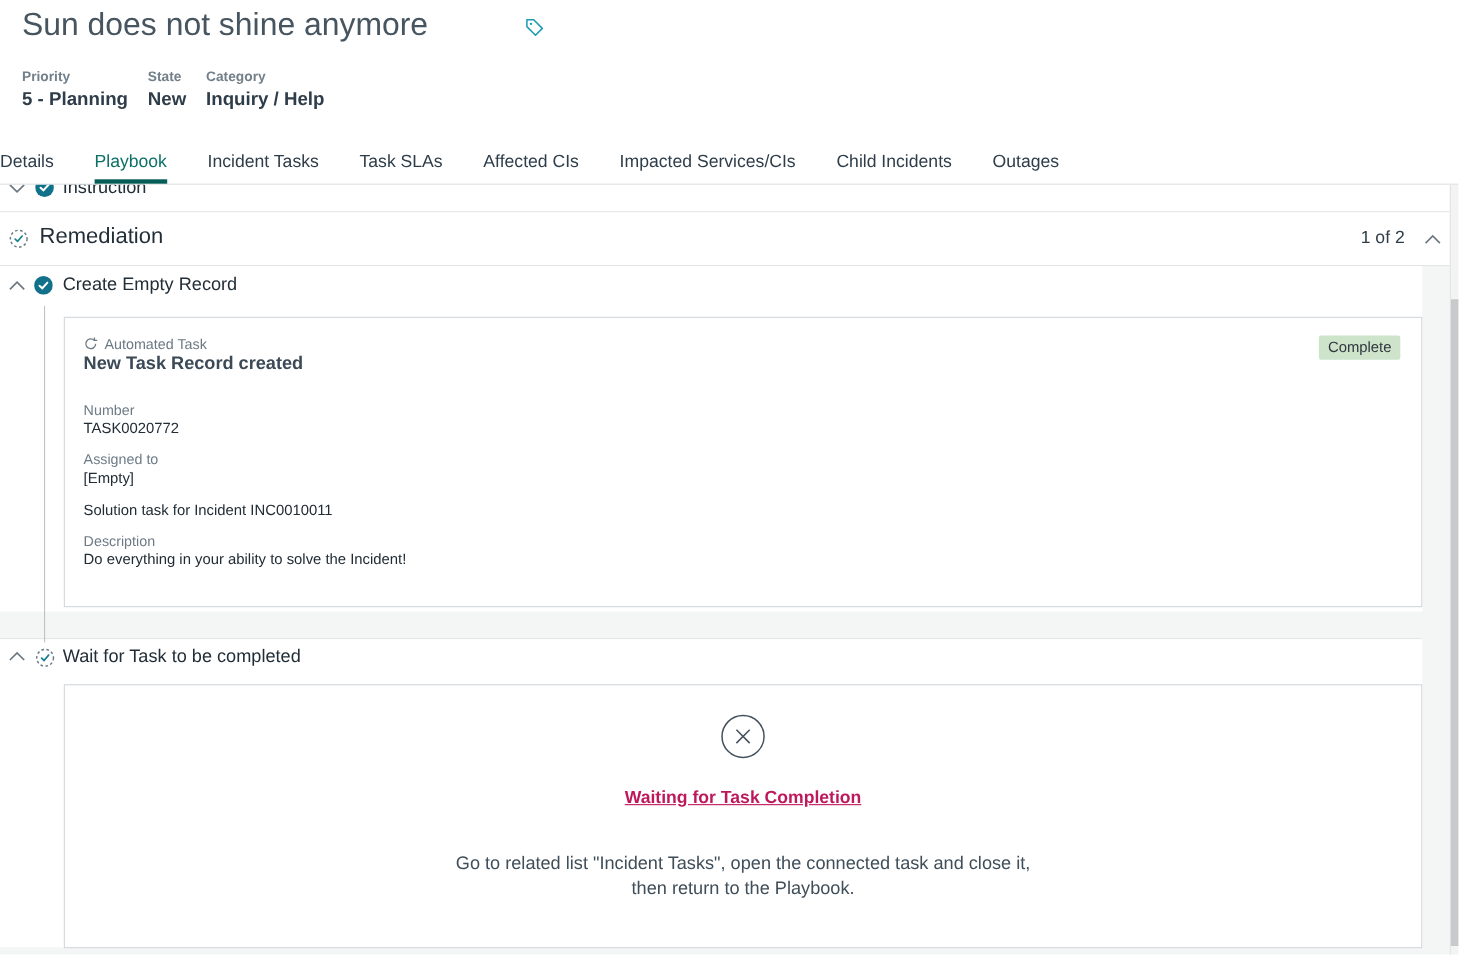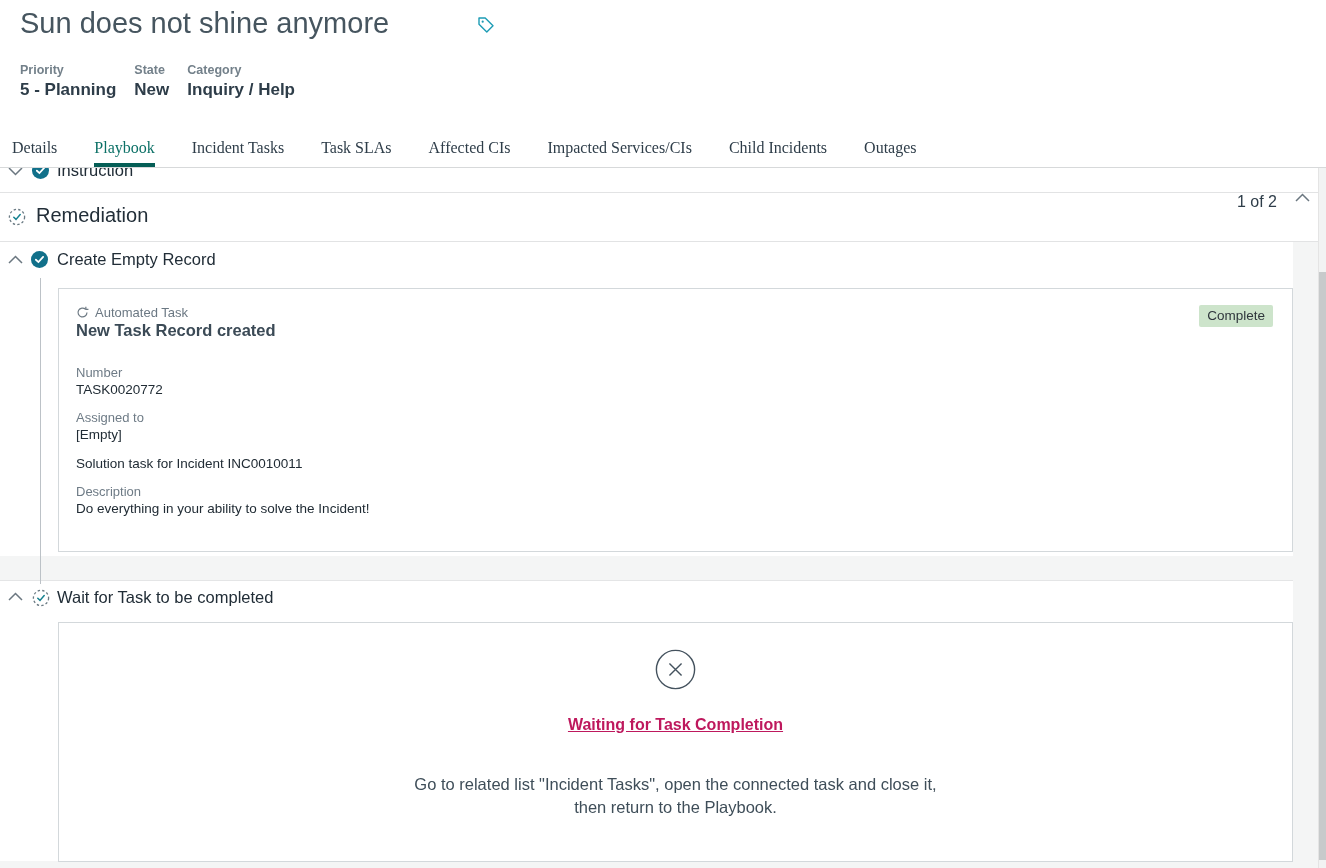--- a/index.html
+++ b/index.html
@@ -16,21 +16,21 @@
   }
   .tag-icon{position:absolute;left:477px;top:16px;cursor:pointer;}
   .meta{position:absolute;top:62px;left:20px;display:flex;gap:18px;}
   .meta-block{display:flex;flex-direction:column;}
   .meta-label{font-size:12.5px;color:#73808a;line-height:16px;font-weight:bold;}
   .meta-value{font-size:17px;color:#2e3d49;line-height:24px;font-weight:bold;}
   
   .tabbar{
     position:absolute;left:0;top:130px;width:1326px;height:38px;
     border-bottom:1px solid #d7d9da;display:flex;gap:37px;
-    padding-left:12px;box-sizing:border-box;align-items:stretch;font-family:Liberation Serif, serif;
+    padding-left:0;box-sizing:border-box;align-items:stretch;
   }
   .tab{
     display:flex;align-items:center;font-size:16px;color:#2e3d49;
     cursor:pointer;border-bottom:4px solid transparent;padding-top:2px;
     white-space:nowrap;
   }
   .tab.active{color:#0b7066;border-bottom-color:#055e56;}
   
   .content{
     position:absolute;left:0;top:168px;width:1326px;height:700px;
@@ -43,21 +43,21 @@
   .sec-instruction{top:0;height:25px;overflow:hidden;}
   .sec-instruction .row-inner{position:relative;margin-top:-7px;height:26px;}
   .sec-remediation{top:25px;height:49px;}
   .row-chevron{position:absolute;left:8px;cursor:pointer;}
   .seal-icon{position:absolute;}
   .row-title{position:absolute;left:57px;font-size:16.5px;color:#212d37;}
   .stage-icon{position:absolute;left:8px;top:15px;}
   .stage-title{position:absolute;left:36px;top:11px;font-size:20px;color:#222e38;}
   .stage-right{
     position:absolute;right:8px;top:0;height:100%;
-    display:flex;align-items:flex-start;gap:18px;
+    display:flex;align-items:center;gap:18px;
   }
   .stage-counter{font-size:16px;color:#2e3d49;}
   .activity{position:absolute;left:0;width:1293px;background:#fff;}
   .activity-1{top:74px;height:314px;}
   .activity-2{top:412px;height:281px;border-top:1px solid #e4e5e6;box-sizing:border-box;}
   .connector{
     position:absolute;left:40px;top:110px;width:1px;height:306px;
     background:#bcc2c7;z-index:3;
   }
   

